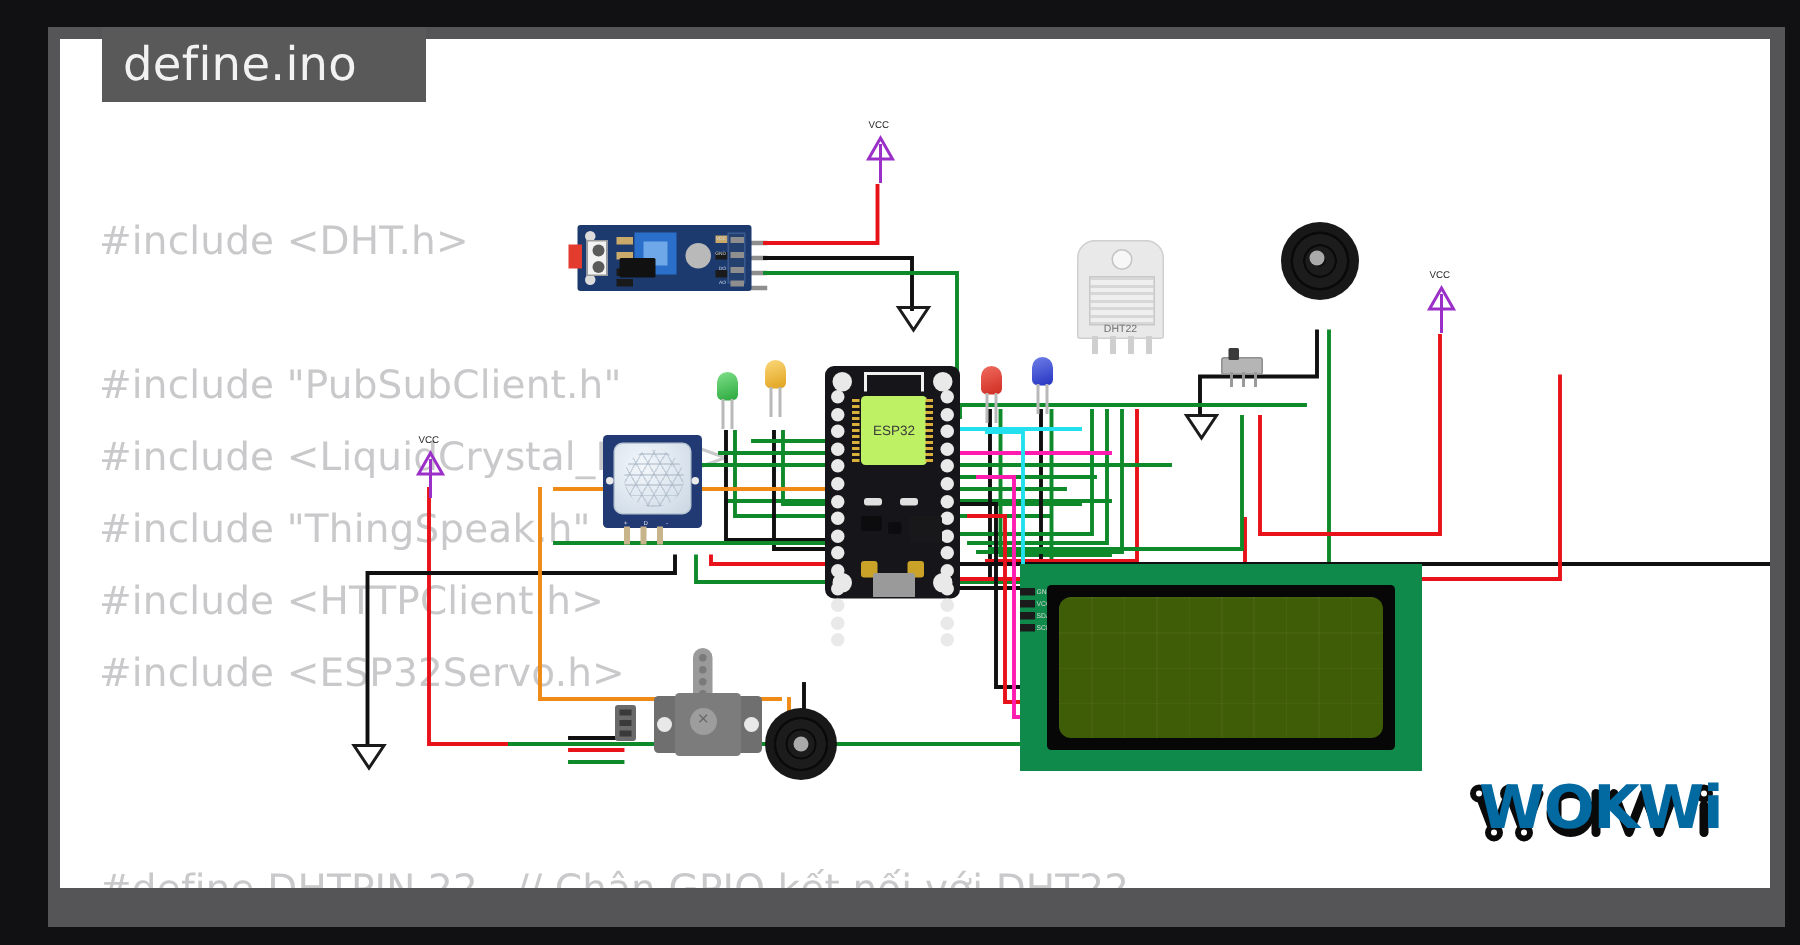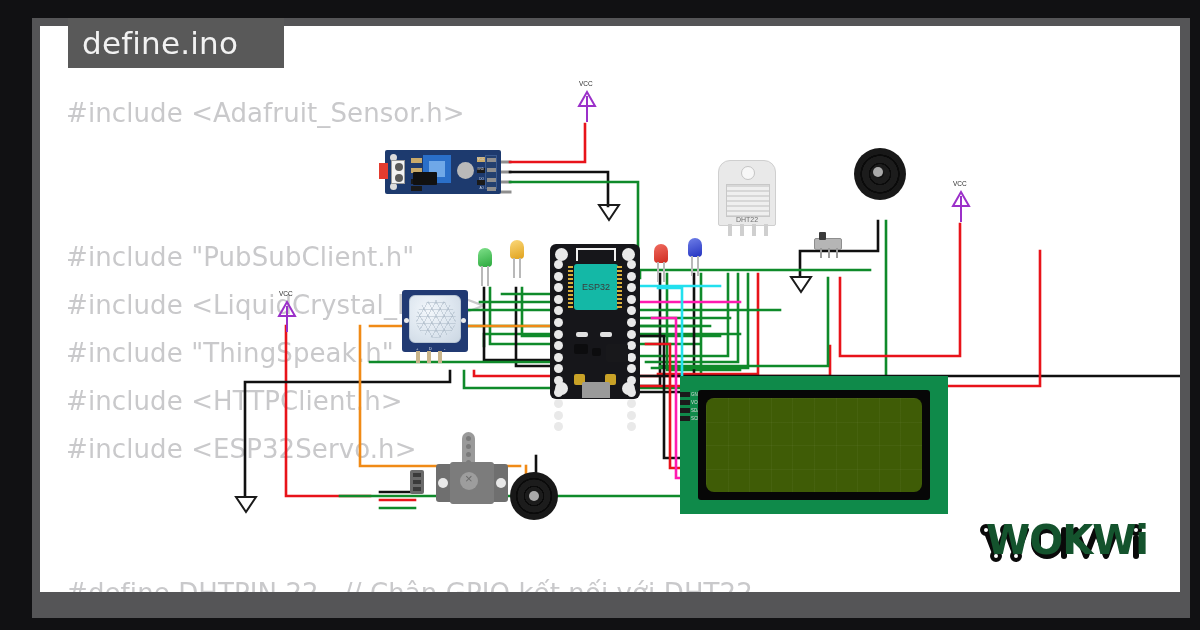--- a/index.html
+++ b/index.html
@@ -65,21 +65,21 @@
     width: 90px; height: 155px;
     background: #16161a;
     border-radius: 6px;
   }
   .esp32 .mhole {
     position: absolute; width: 13px; height: 13px; border-radius: 50%;
     background: #e9e9e9;
   }
   .esp32 .shield {
     position: absolute; left: 24px; top: 20px;
-    width: 44px; height: 46px; background: #14b8a6; border-radius: 3px;
+    width: 44px; height: 46px; background: #bef264; border-radius: 3px;
     display:flex; align-items:center; justify-content:center;
   }
   .esp32 .shield span { color: #3b3b3b; font-size: 9px; font-family:"Liberation Sans",sans-serif;}
   .esp32 .ant {
     position: absolute; left: 26px; top: 4px; width: 40px; height: 13px;
     border: 2px solid #f1f1f1; border-bottom: none;
   }
   .esp32 .pinrow { position: absolute; top: 16px; width: 9px; }
   .esp32 .pin {
     width: 9px; height: 9px; border-radius: 50%;
@@ -198,21 +198,21 @@
 </head>
 <body>
 
 <div id="root">
 
   <div class="frame-gray"></div>
 
   <div class="canvas">
 
     <div class="code-layer">
-      <div class="code-line" style="top:72px">#include &lt;Adafruit_Sensor.h&gt;</div>
+      <div class="code-line" style="top:120px">#include &lt;DHT.h&gt;</div>
       <div class="code-line" style="top:216px">#include "PubSubClient.h"</div>
       <div class="code-line" style="top:264px">#include &lt;LiquidCrystal_I2C.h&gt;</div>
       <div class="code-line" style="top:312px">#include "ThingSpeak.h"</div>
       <div class="code-line" style="top:360px">#include &lt;HTTPClient.h&gt;</div>
       <div class="code-line" style="top:408px">#include &lt;ESP32Servo.h&gt;</div>
       <div class="code-line" style="top:552px">#define DHTPIN 22   // Chân GPIO kết nối với DHT22</div>
     </div>
 
     <svg class="wires" width="1140" height="566">
       <g fill="none" stroke-width="2.6" stroke-linecap="square">
@@ -547,21 +547,21 @@
           <path d="M88 30 L102 16"></path>
         </g>
         <g fill="#ffffff" stroke="#0a0a0a" stroke-width="4">
           <circle cx="10" cy="16" r="4"></circle>
           <circle cx="20" cy="42" r="4"></circle>
           <circle cx="30" cy="16" r="4"></circle>
           <circle cx="40" cy="42" r="4"></circle>
           <circle cx="160" cy="16" r="4"></circle>
         </g>
       </svg>
-      <div style="position:absolute; left:0; top:0; width:182px; height:52px; display:flex; align-items:center; justify-content:center; font-family:'DejaVu Sans',sans-serif; font-size:40px; font-weight:700; color:#14532d; letter-spacing:-1px;">WOKWi</div>
+      <div style="position:absolute; left:0; top:0; width:182px; height:52px; display:flex; align-items:center; justify-content:center; font-family:'DejaVu Sans',sans-serif; font-size:40px; font-weight:700; color:#0369a1; letter-spacing:-1px;">WOKWi</div>
     </div>
 
   </div>
 
   <div class="tab">
     <span class="tab-text">define.ino</span>
   </div>
 
 </div>
 

